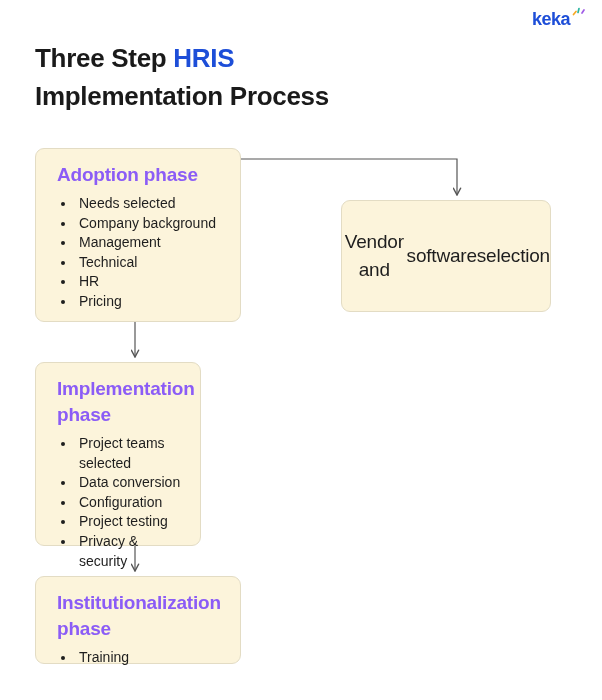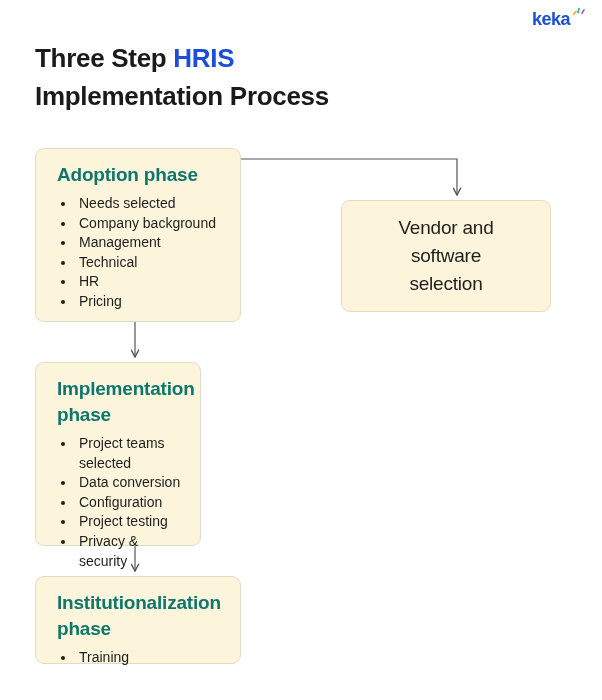--- a/index.html
+++ b/index.html
@@ -33,42 +33,42 @@
 
   
   .phase-box {
     position: absolute;
     background: #fcf4db;
     border: 1px solid #e3dcc4;
     border-radius: 9px;
     padding: 13px 12px 10px 21px;
   }
   .phase-box .phase-title {
-    font-size: 19px; font-weight: bold; color: #0f766e;
+    font-size: 19px; font-weight: bold; color: #8b5cf6;
     line-height: 26px; margin-bottom: 6px; letter-spacing: -0.2px;
   }
   .phase-box ul {
     list-style: disc;
     padding-left: 17px; margin-left: 2px;
     font-size: 14px; line-height: 19.6px; color: #1e1e1e;
   }
   .phase-box ul li { padding-left: 3px; }
 
   #box-adoption  { left: 35px; top: 148px; width: 206px; height: 174px; }
   #box-implementation { left: 35px; top: 362px; width: 166px; height: 184px; }
   #box-institutionalization { left: 35px; top: 576px; width: 206px; height: 88px; }
 
   
   .vendor-box {
     position: absolute;
     left: 341px; top: 200px; width: 210px; height: 112px;
     background: #fcf4db;
     border: 1px solid #e3dcc4;
     border-radius: 9px;
-    display: flex; flex-direction: column;
+    display: flex; 
     align-items: center; justify-content: center;
     font-size: 19px; line-height: 28px; color: #1e1e1e;
     text-align: center; letter-spacing: -0.2px;
   }
 
   
   .connectors {
     position: absolute; left: 0; top: 0; width: 602px; height: 700px;
     pointer-events: none;
   }

